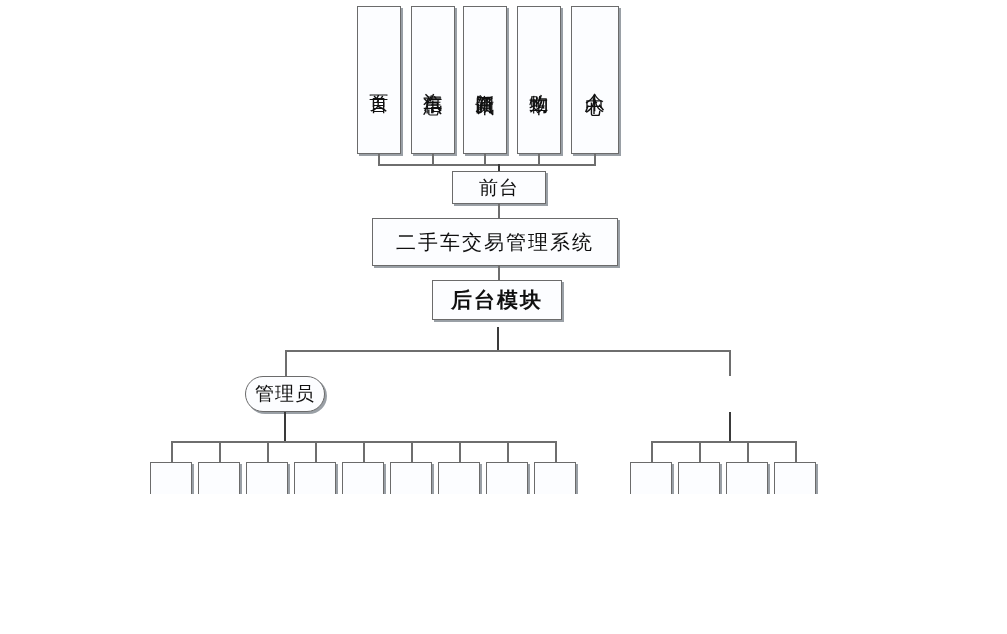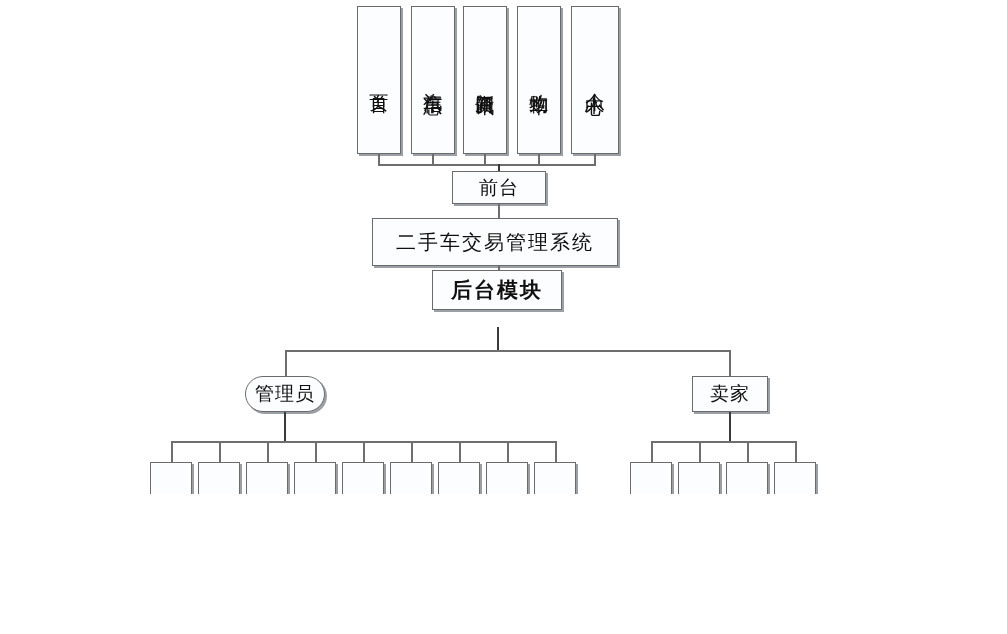--- a/index.html
+++ b/index.html
@@ -88,21 +88,21 @@
   <div class="edge v" style="left:498px; top:164px; height:10px;"></div>
 
   <div class="node horizontal" style="left:452px; top:171px; width:94px; height:33px;">前台</div>
 
   <div class="edge v thin" style="left:498px; top:204px; height:16px;"></div>
 
   <div class="node root" style="left:372px; top:218px; width:246px; height:48px;">二手车交易管理系统</div>
 
   <div class="edge v thin" style="left:498px; top:266px; height:22px;"></div>
 
-  <div class="node emphasis" style="left:432px; top:270px; width:130px; height:40px;text-align:center;">后台模块</div>
+  <div class="node emphasis" style="left:432px; top:280px; width:130px; height:40px;text-align:center;">后台模块</div>
 
   <div class="edge v" style="left:497px; top:327px; height:24px;"></div>
   <div class="edge h thin" style="left:285px; top:350px; width:446px;"></div>
   <div class="edge v thin" style="left:285px; top:350px; height:26px;"></div>
   <div class="edge v thin" style="left:729px; top:350px; height:26px;"></div>
 
   <div class="node horizontal" style="left:245px; top:376px; width:80px; height:36px;border-radius:18px;">管理员</div>
 
   <div class="edge v" style="left:284px; top:412px; height:31px;"></div>
   <div class="edge h thin" style="left:171px; top:441px; width:384px;"></div>
@@ -120,21 +120,20 @@
   <div class="node vertical" style="left:150px; top:462px; width:42px; height:155px;">系统首页</div>
   <div class="node vertical" style="left:198px; top:462px; width:42px; height:155px;">个人中心</div>
   <div class="node vertical" style="left:246px; top:462px; width:42px; height:155px;">用户管理</div>
   <div class="node vertical" style="left:294px; top:462px; width:42px; height:155px;">卖家管理</div>
   <div class="node vertical" style="left:342px; top:462px; width:42px; height:155px;">汽车类型管理</div>
   <div class="node vertical" style="left:390px; top:462px; width:42px; height:155px;">汽车品牌管理</div>
   <div class="node vertical" style="left:438px; top:462px; width:42px; height:155px;">汽车信息管理</div>
   <div class="node vertical" style="left:486px; top:462px; width:42px; height:155px;">系统管理</div>
   <div class="node vertical" style="left:534px; top:462px; width:42px; height:155px;">订单管理</div>
 
-  <div class="node horizontal" style="left:692px; top:376px; width:76px; height:36px;">卖家</div>
 
   <div class="edge v" style="left:729px; top:412px; height:31px;"></div>
   <div class="edge h thin" style="left:651px; top:441px; width:145px;"></div>
 
   <div class="edge v thin" style="left:651px; top:441px; height:21px;"></div>
   <div class="edge v thin" style="left:699px; top:441px; height:21px;"></div>
   <div class="edge v thin" style="left:747px; top:441px; height:21px;"></div>
   <div class="edge v thin" style="left:795px; top:441px; height:21px;"></div>
 
   <div class="node vertical" style="left:630px; top:462px; width:42px; height:155px;">系统首页</div>

